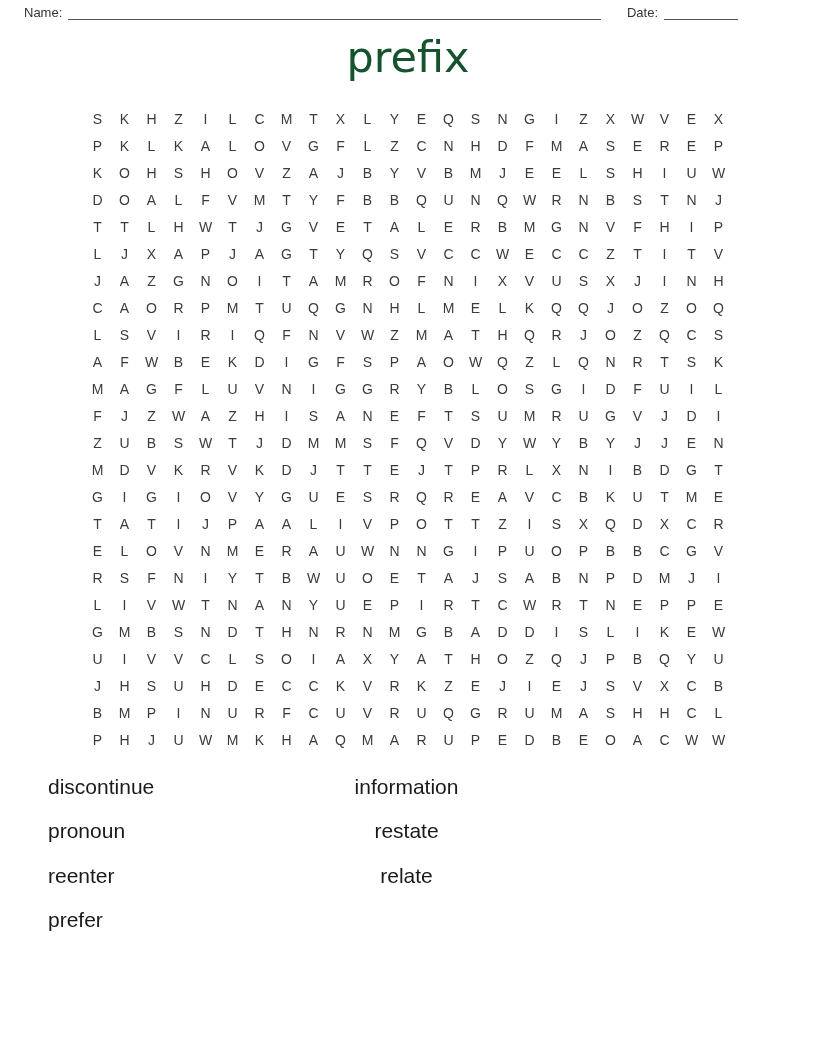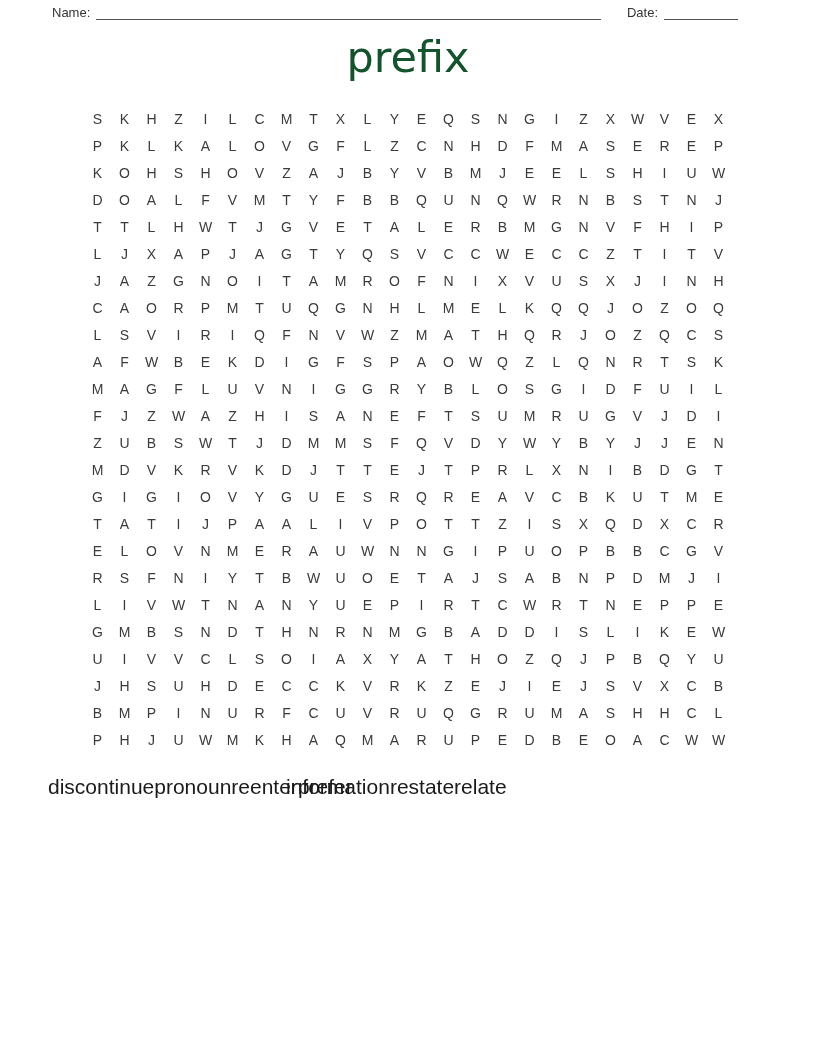--- a/index.html
+++ b/index.html
@@ -11,24 +11,23 @@
     font-family: "Liberation Sans", sans-serif;
     color: #222;
     overflow: hidden;
   }
   .page { width: 100%; height: 100%; }
 
   
   .header {
     display: flex;
     align-items: flex-end;
-    padding: 5px 78px 0 40px;
+    padding: 5px 78px 0 24px;
     font-size: 13px;
     color: #333;
-    margin-left: 12px;
   }
   .blank-line {
     display: inline-block;
     border-bottom: 1px solid #555;
     height: 15px;
   }
   .name-line { flex: 1; margin-left: 6px; }
   .date-label { margin-left: 26px; white-space: nowrap; }
   .date-line { width: 74px; margin-left: 6px; }
 
@@ -60,21 +59,21 @@
     color: #3b3b3b;
     font-family: "Liberation Sans", sans-serif;
   }
 
   
   .words {
     display: flex;
     padding-left: 48px;
     margin-top: 21px;
   }
-  .word-col { display: flex; }
+  .word-col { display: flex; flex-direction: column; }
   .word-col-1 { width: 238px; }
   .word-col-2 { width: 241px; align-items: center; }
   .word {
     height: 44.5px;
     font-size: 21px;
     color: #1a1a1a;
     font-family: "Liberation Sans", sans-serif;
   }
 </style>
 </head>

